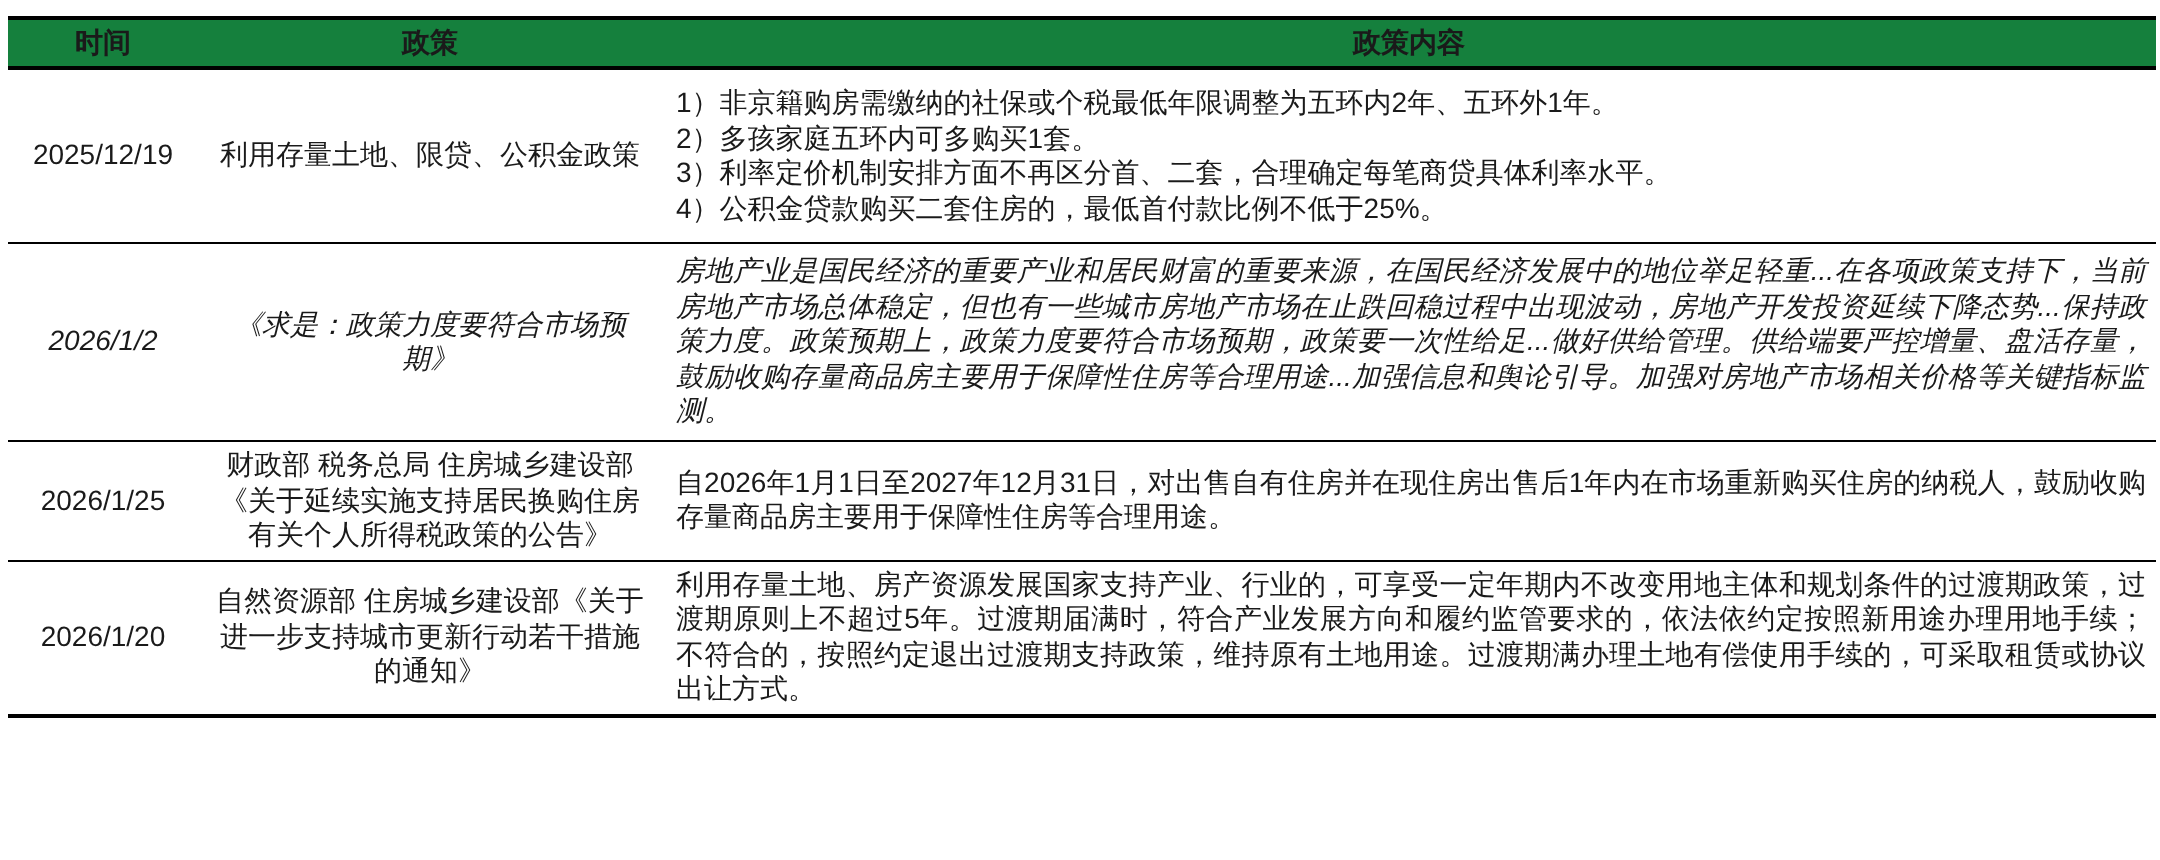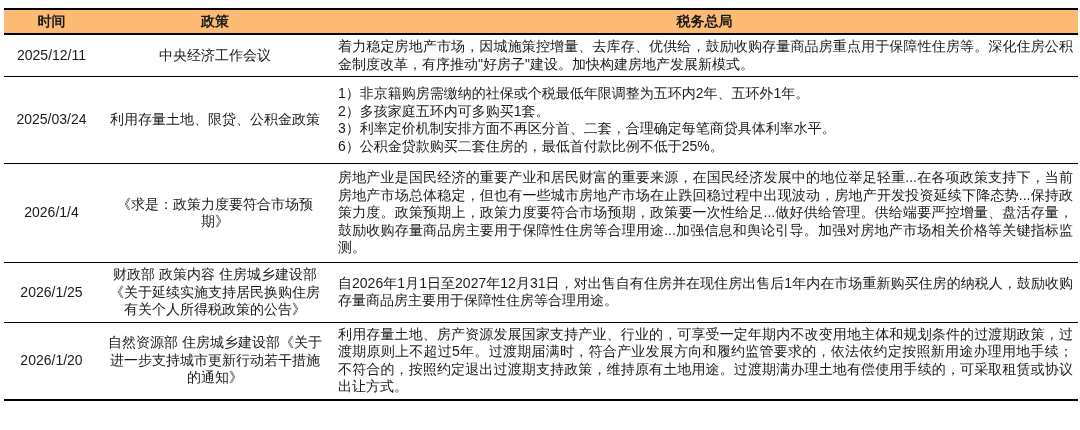--- a/index.html
+++ b/index.html
@@ -21,21 +21,21 @@
   table.policy-table {
     width: 100%;
     border-collapse: collapse;
     table-layout: fixed;
     font-size: 14px;
     line-height: 17.5px;
   }
   table.policy-table col.c-date   { width: 95px;  }
   table.policy-table col.c-policy { width: 232px; }
   thead th {
-    background: #fdba74;
+    background: #15803d;
     border-top: 2px solid #000000;
     border-bottom: 2px solid #000000;
     font-weight: bold;
     font-size: 14px;
     height: 21px;
     padding: 1px 2px;
     text-align: center;
     vertical-align: middle;
   }
   tbody td {
@@ -55,63 +55,58 @@
     padding: 3px 6px;
   }
   td.content-cell {
     text-align: justify;
     padding: 3px 5px 3px 7px;
     white-space: pre-line;
   }
   tr.r1 td { height: 34px; }
   tr.r2 td { height: 80px; }
   tr.r3 td { height: 46px; }
-  tr.r4 td { height: 92px; }
+  tr.r4 td { height: 92px; font-style: italic; }
   tr.r5 td { height: 52px; }
   tr.r6 td { height: 64px; }
 </style>
 </head>
 <body>
 
 <div class="table-wrap">
   <table class="policy-table">
     <colgroup>
       <col class="c-date">
       <col class="c-policy">
       <col class="c-content">
     </colgroup>
     <thead>
       <tr>
         <th>时间</th>
         <th>政策</th>
-        <th>税务总局</th>
+        <th>政策内容</th>
       </tr>
     </thead>
     <tbody>
-      <tr class="r1">
-        <td class="date-cell">2025/12/11</td>
-        <td class="policy-cell">中央经济工作会议</td>
-        <td class="content-cell">着力稳定房地产市场，因城施策控增量、去库存、优供给，鼓励收购存量商品房重点用于保障性住房等。深化住房公积金制度改革，有序推动"好房子"建设。加快构建房地产发展新模式。</td>
-      </tr>
       <tr class="r2">
-        <td class="date-cell">2025/03/24</td>
+        <td class="date-cell">2025/12/19</td>
         <td class="policy-cell">利用存量土地、限贷、公积金政策</td>
         <td class="content-cell">1）非京籍购房需缴纳的社保或个税最低年限调整为五环内2年、五环外1年。
 2）多孩家庭五环内可多购买1套。
 3）利率定价机制安排方面不再区分首、二套，合理确定每笔商贷具体利率水平。
-6）公积金贷款购买二套住房的，最低首付款比例不低于25%。</td>
+4）公积金贷款购买二套住房的，最低首付款比例不低于25%。</td>
       </tr>
       <tr class="r4">
-        <td class="date-cell">2026/1/4</td>
+        <td class="date-cell">2026/1/2</td>
         <td class="policy-cell">《求是：政策力度要符合市场预期》</td>
         <td class="content-cell">房地产业是国民经济的重要产业和居民财富的重要来源，在国民经济发展中的地位举足轻重...在各项政策支持下，当前房地产市场总体稳定，但也有一些城市房地产市场在止跌回稳过程中出现波动，房地产开发投资延续下降态势...保持政策力度。政策预期上，政策力度要符合市场预期，政策要一次性给足...做好供给管理。供给端要严控增量、盘活存量，鼓励收购存量商品房主要用于保障性住房等合理用途...加强信息和舆论引导。加强对房地产市场相关价格等关键指标监测。</td>
       </tr>
       <tr class="r5">
         <td class="date-cell">2026/1/25</td>
-        <td class="policy-cell">财政部 政策内容 住房城乡建设部《关于延续实施支持居民换购住房有关个人所得税政策的公告》</td>
+        <td class="policy-cell">财政部 税务总局 住房城乡建设部《关于延续实施支持居民换购住房有关个人所得税政策的公告》</td>
         <td class="content-cell">自2026年1月1日至2027年12月31日，对出售自有住房并在现住房出售后1年内在市场重新购买住房的纳税人，鼓励收购存量商品房主要用于保障性住房等合理用途。</td>
       </tr>
       <tr class="r6">
         <td class="date-cell">2026/1/20</td>
         <td class="policy-cell">自然资源部 住房城乡建设部《关于进一步支持城市更新行动若干措施的通知》</td>
         <td class="content-cell">利用存量土地、房产资源发展国家支持产业、行业的，可享受一定年期内不改变用地主体和规划条件的过渡期政策，过渡期原则上不超过5年。过渡期届满时，符合产业发展方向和履约监管要求的，依法依约定按照新用途办理用地手续；不符合的，按照约定退出过渡期支持政策，维持原有土地用途。过渡期满办理土地有偿使用手续的，可采取租赁或协议出让方式。</td>
       </tr>
     </tbody>
   </table>
 </div>

